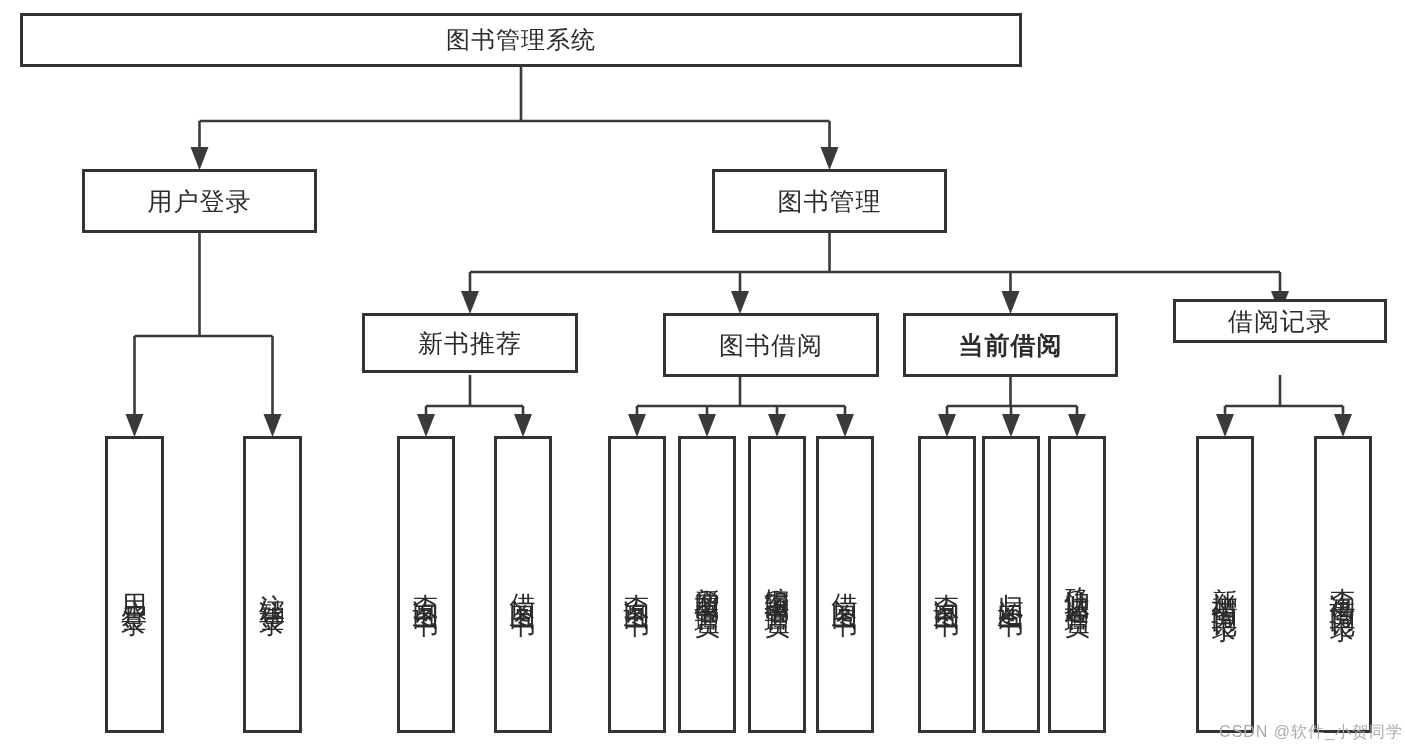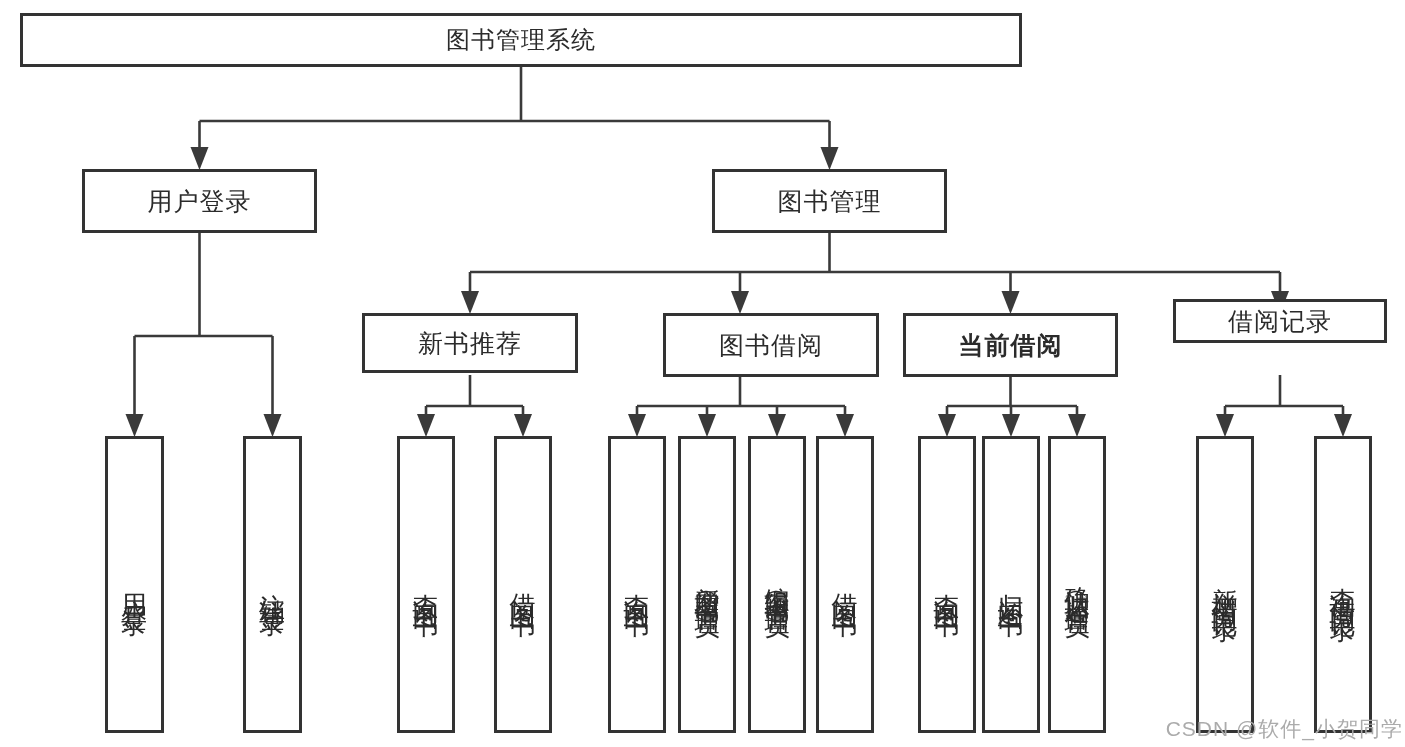--- a/index.html
+++ b/index.html
@@ -51,21 +51,21 @@
     line-height: 1;
   }
   .node.v.long .label {
     font-size: 25px;
     letter-spacing: 4px;
   }
   #watermark {
     position: absolute;
     right: 2px;
     bottom: 4px;
-    font-size: 21px;
+    font-size: 16px;
     color: #ababab;
     letter-spacing: 1px;
     z-index: 5;
   }
 </style>
 </head>
 <body>
 
 <div id="canvas">
   <svg id="connector-svg" width="1405" height="747" viewBox="0 0 1405 747">

